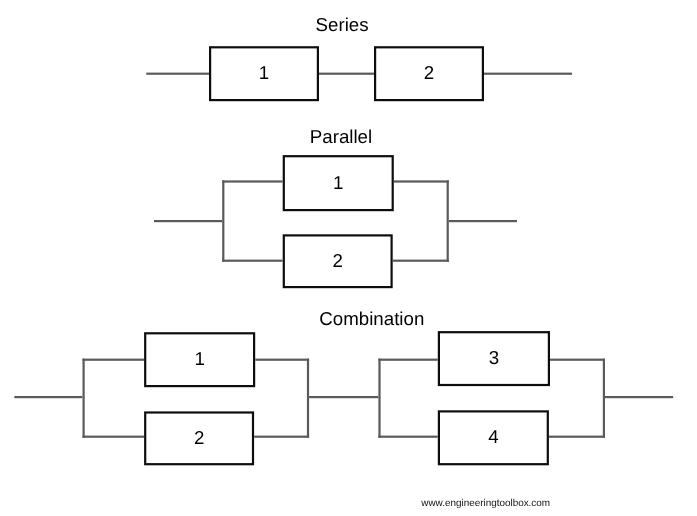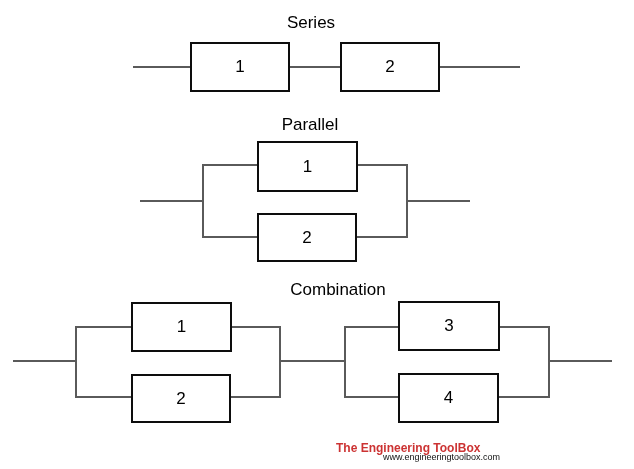--- a/index.html
+++ b/index.html
@@ -113,16 +113,15 @@
   <div class="wire-v" style="left:344px; top:326px; height:72px;"></div>
   <div class="wire-v" style="left:548px; top:326px; height:72px;"></div>
   <div class="wire-h" style="left:344px; top:326px; width:54px;"></div>
   <div class="wire-h" style="left:500px; top:326px; width:50px;"></div>
   <div class="wire-h" style="left:344px; top:396px; width:54px;"></div>
   <div class="wire-h" style="left:499px; top:396px; width:51px;"></div>
   <div class="block" style="left:398px; top:301px; width:102px; height:50px;">3</div>
   <div class="block" style="left:398px; top:373px; width:101px; height:50px;">4</div>
   <div class="wire-h" style="left:550px; top:360px; width:62px;"></div>
 
-  <div class="brand">The Engineering ToolBox</div>
   <div class="brand-url">www.engineeringtoolbox.com</div>
 
 </div>
 
 </body></html>

